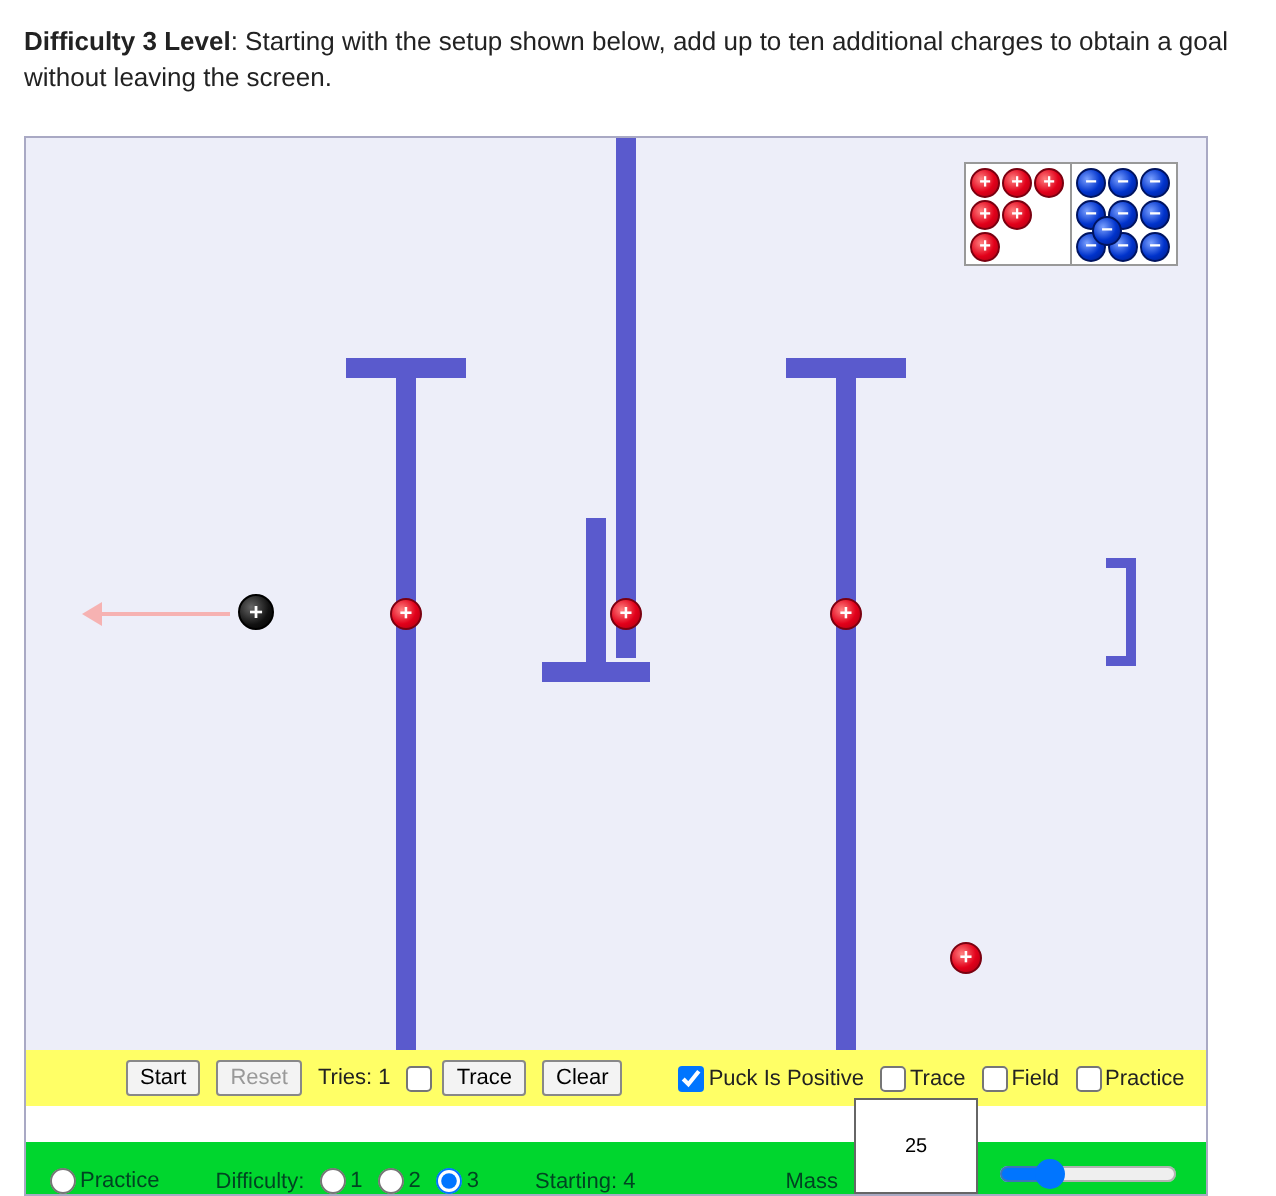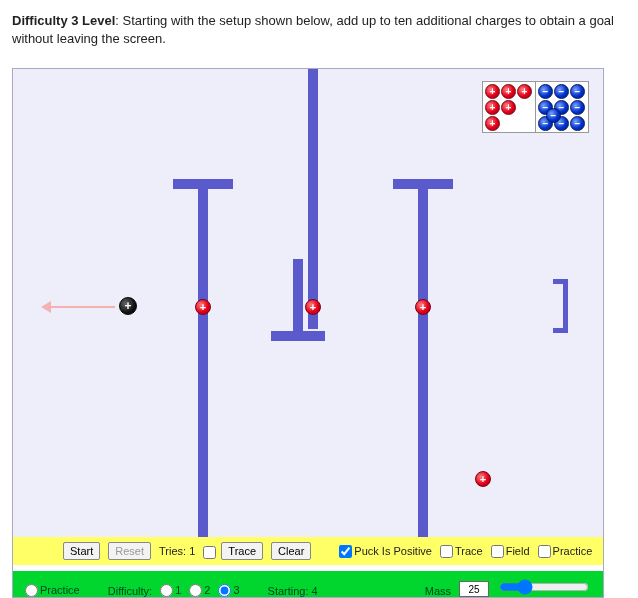--- a/index.html
+++ b/index.html
@@ -112,21 +112,21 @@
     background: radial-gradient(circle at 35% 35%, #ff8080 0%, #e2001a 55%, #a30013 100%);
     border: 1px solid #7a0010;
   }
   .tray .mini.neg {
     background: radial-gradient(circle at 35% 35%, #7aa0ff 0%, #0033cc 55%, #001a80 100%);
     border: 1px solid #001460;
   }
   .panel-yellow {
     position: absolute;
     left: 0; right: 0;
-    top: 468px; height: 28px;
+    top: 456px; height: 28px;
     background: #ffff66;
     display: flex;
     align-items: center;
     gap: 8px;
     padding: 0 12px;
     font-size: 11px;
     box-sizing: border-box;
     padding-left: 50px;
   }
   .panel-green {
@@ -154,21 +154,21 @@
   }
   .btn:disabled { color: #999; }
   .chk { margin: 0 2px 0 0; vertical-align: middle; }
   .radio { margin: 0 2px 0 0; vertical-align: middle; }
   .lbl { white-space: nowrap; }
   .mass-box {
     width: 28px; height: 14px;
     font-size: 10px;
     text-align: center;
     border: 1px solid #666;
-    padding: 0;
+    padding: 16px;
   }
   .slider {
     width: 90px;
   }
   .spacer { flex: 0 0 12px; }
   .grow { flex: 1; }
 </style>
 </head>
 <body>
 

